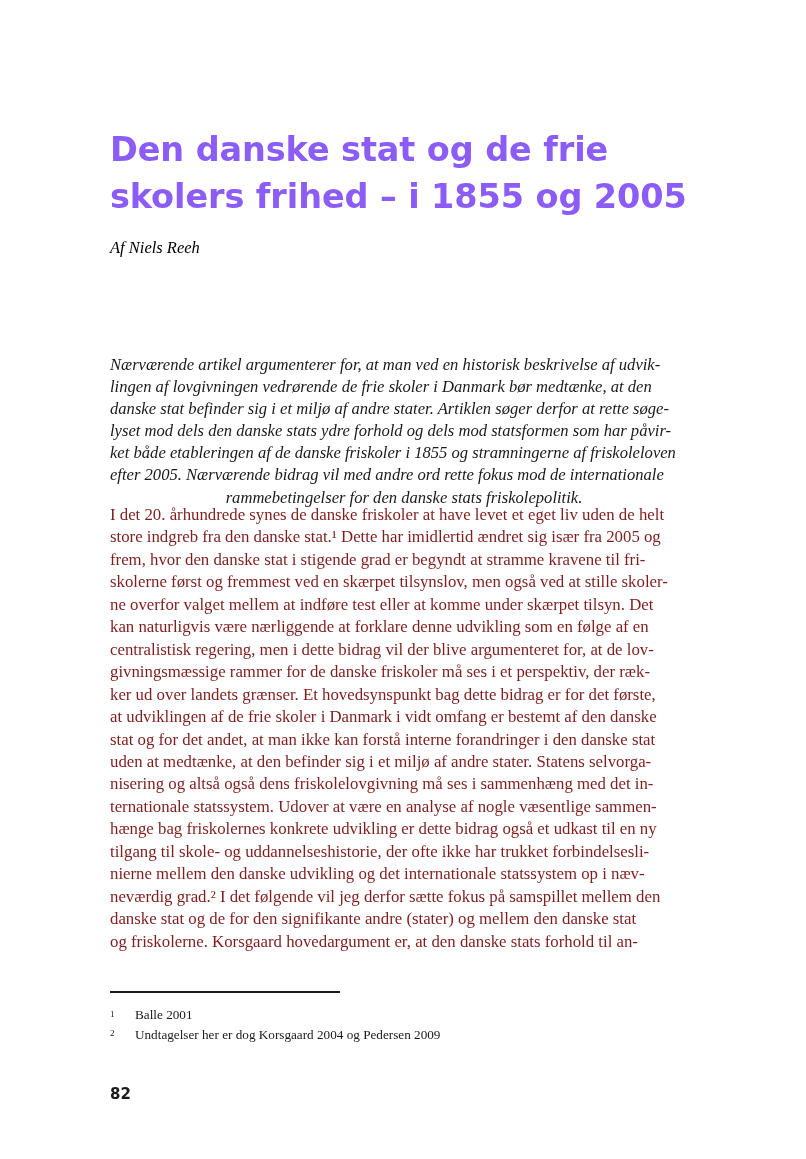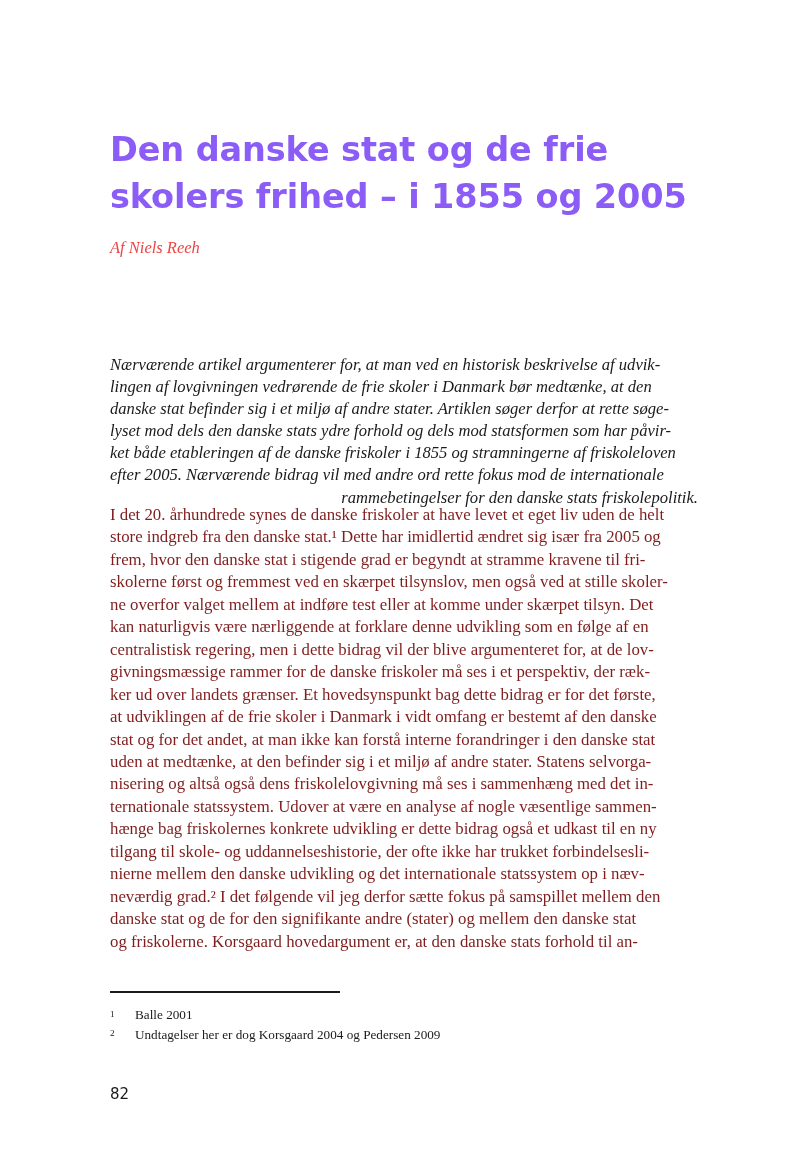--- a/index.html
+++ b/index.html
@@ -44,21 +44,21 @@
 
   
   .author {
     position: absolute;
     left: 110px;
     top: 237px;
     font-family: "Liberation Serif", "DejaVu Serif", serif;
     font-style: italic;
     font-size: 16.5px;
     line-height: 22px;
-    color: #ef4444;
+    color: #000000;
   }
 
   
   .abstract {
     position: absolute;
     left: 110px;
     top: 314px;
     width: 588px;
     font-family: "Liberation Serif", "DejaVu Serif", serif;
     font-style: italic;
@@ -66,21 +66,21 @@
     line-height: 22.1px;
     text-align: justify;
     color: #1a1a1a;
     margin-top: 40px;
   }
   .abstract .aline {
     display: block;
     white-space: nowrap;
   }
   .abstract .aline.last {
-    text-align: right;
+    text-align: center;
   }
 
   
   .body-text {
     position: absolute;
     left: 110px;
     top: 504px;
     width: 590px;
     font-family: "Liberation Serif", "DejaVu Serif", serif;
     font-size: 16.8px;
@@ -127,21 +127,21 @@
     font-size: 9.2px;
     vertical-align: super;
   }
 
   
   .page-number {
     position: absolute;
     left: 110px;
     top: 1085px;
     font-family: "DejaVu Sans", "Liberation Sans", sans-serif;
-    font-weight: normal;
+    font-weight: bold;
     font-size: 15px;
     line-height: 18px;
     color: #1a1a1a;
   }
 </style>
 </head>
 <body>
 
 <div class="page">
 

